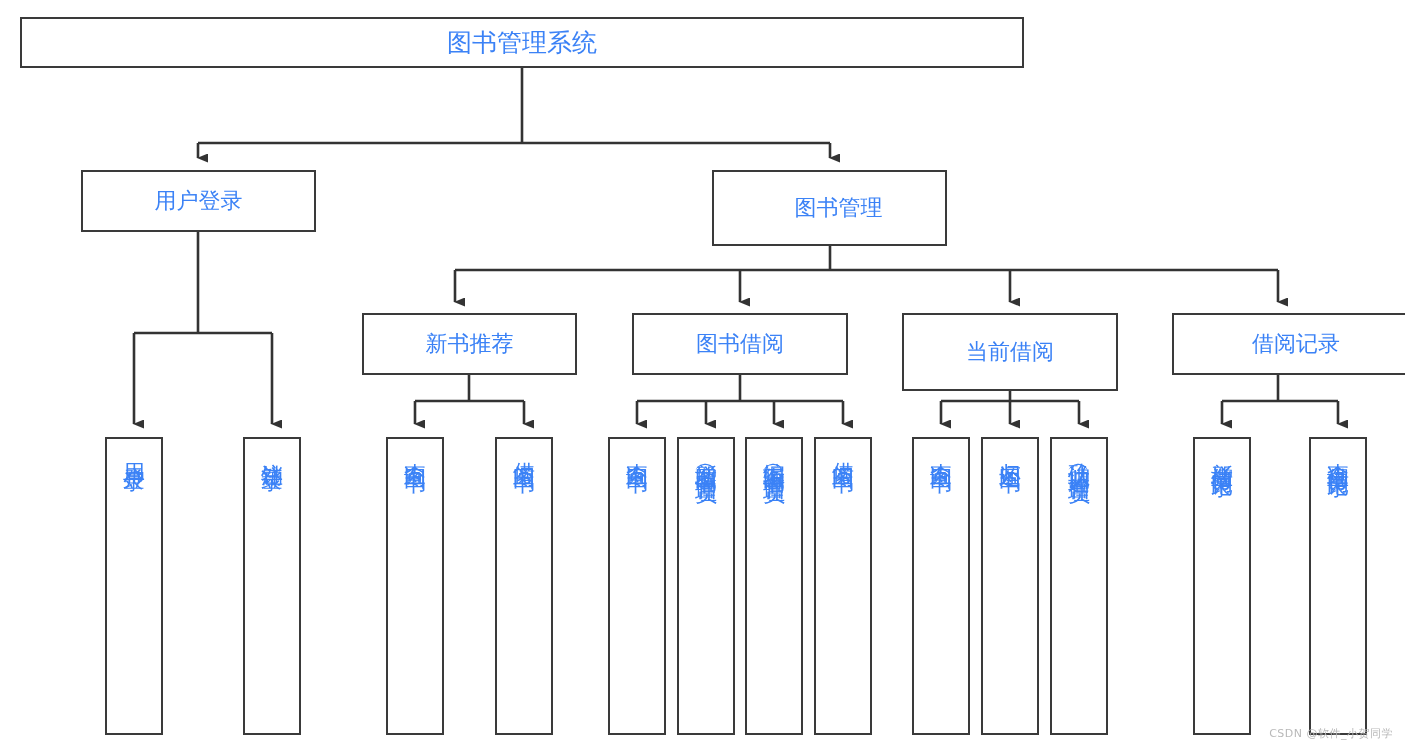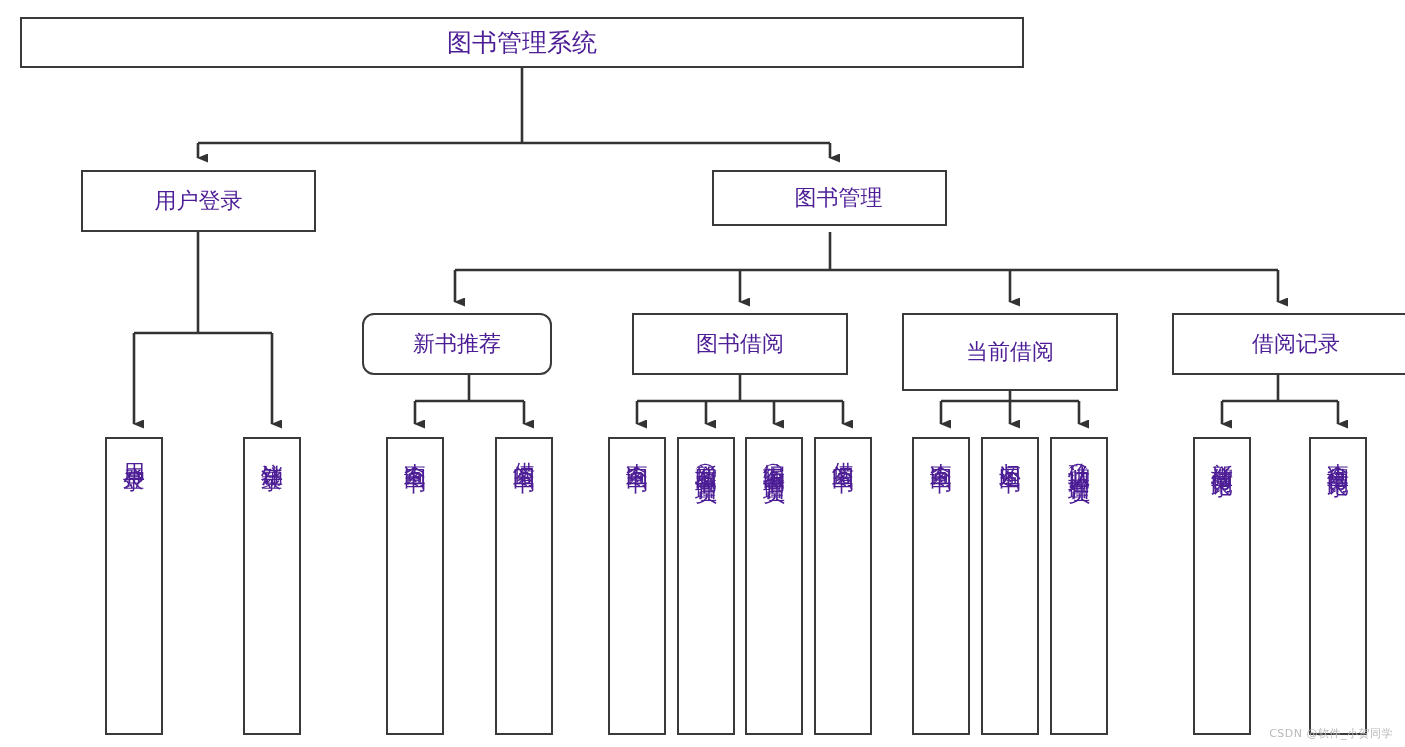--- a/index.html
+++ b/index.html
@@ -27,21 +27,21 @@
     position:absolute;
     box-sizing:border-box;
     background:#ffffff;
     border:2px solid #3a3a3a;
     display:flex;
     align-items:center;
     justify-content:center;
     text-align:center;
   }
   .node .lbl{
-    color:#4c1d95;
+    color:#3b82f6;
     line-height:1.18;
     white-space:pre;
   }
   
   .node.root .lbl{ font-size:25px; }
   
   .node.branch .lbl{ font-size:22px; }
   
   .node.leaf{
     align-items:flex-start;
@@ -126,25 +126,25 @@
   </svg>
 
   <div class="node root" style="left:20px; top:17px; width:1004px; height:51px;">
     <span class="lbl">图书管理系统</span>
   </div>
 
   <div class="node branch" style="left:81px; top:170px; width:235px; height:62px;">
     <span class="lbl">用户登录</span>
   </div>
 
-  <div class="node branch" style="left:712px; top:170px; width:235px; height:56px;padding-left:18px;">
+  <div class="node branch" style="left:712px; top:170px; width:235px; height:76px;padding-left:18px;">
     <span class="lbl">图书管理</span>
   </div>
 
-  <div class="node branch" style="left:362px; top:313px; width:190px; height:62px;border-radius:12px;">
+  <div class="node branch" style="left:362px; top:313px; width:215px; height:62px;">
     <span class="lbl">新书推荐</span>
   </div>
 
   <div class="node branch" style="left:632px; top:313px; width:216px; height:62px;">
     <span class="lbl">图书借阅</span>
   </div>
 
   <div class="node branch" style="left:902px; top:313px; width:216px; height:78px;">
     <span class="lbl">当前借阅</span>
   </div>

